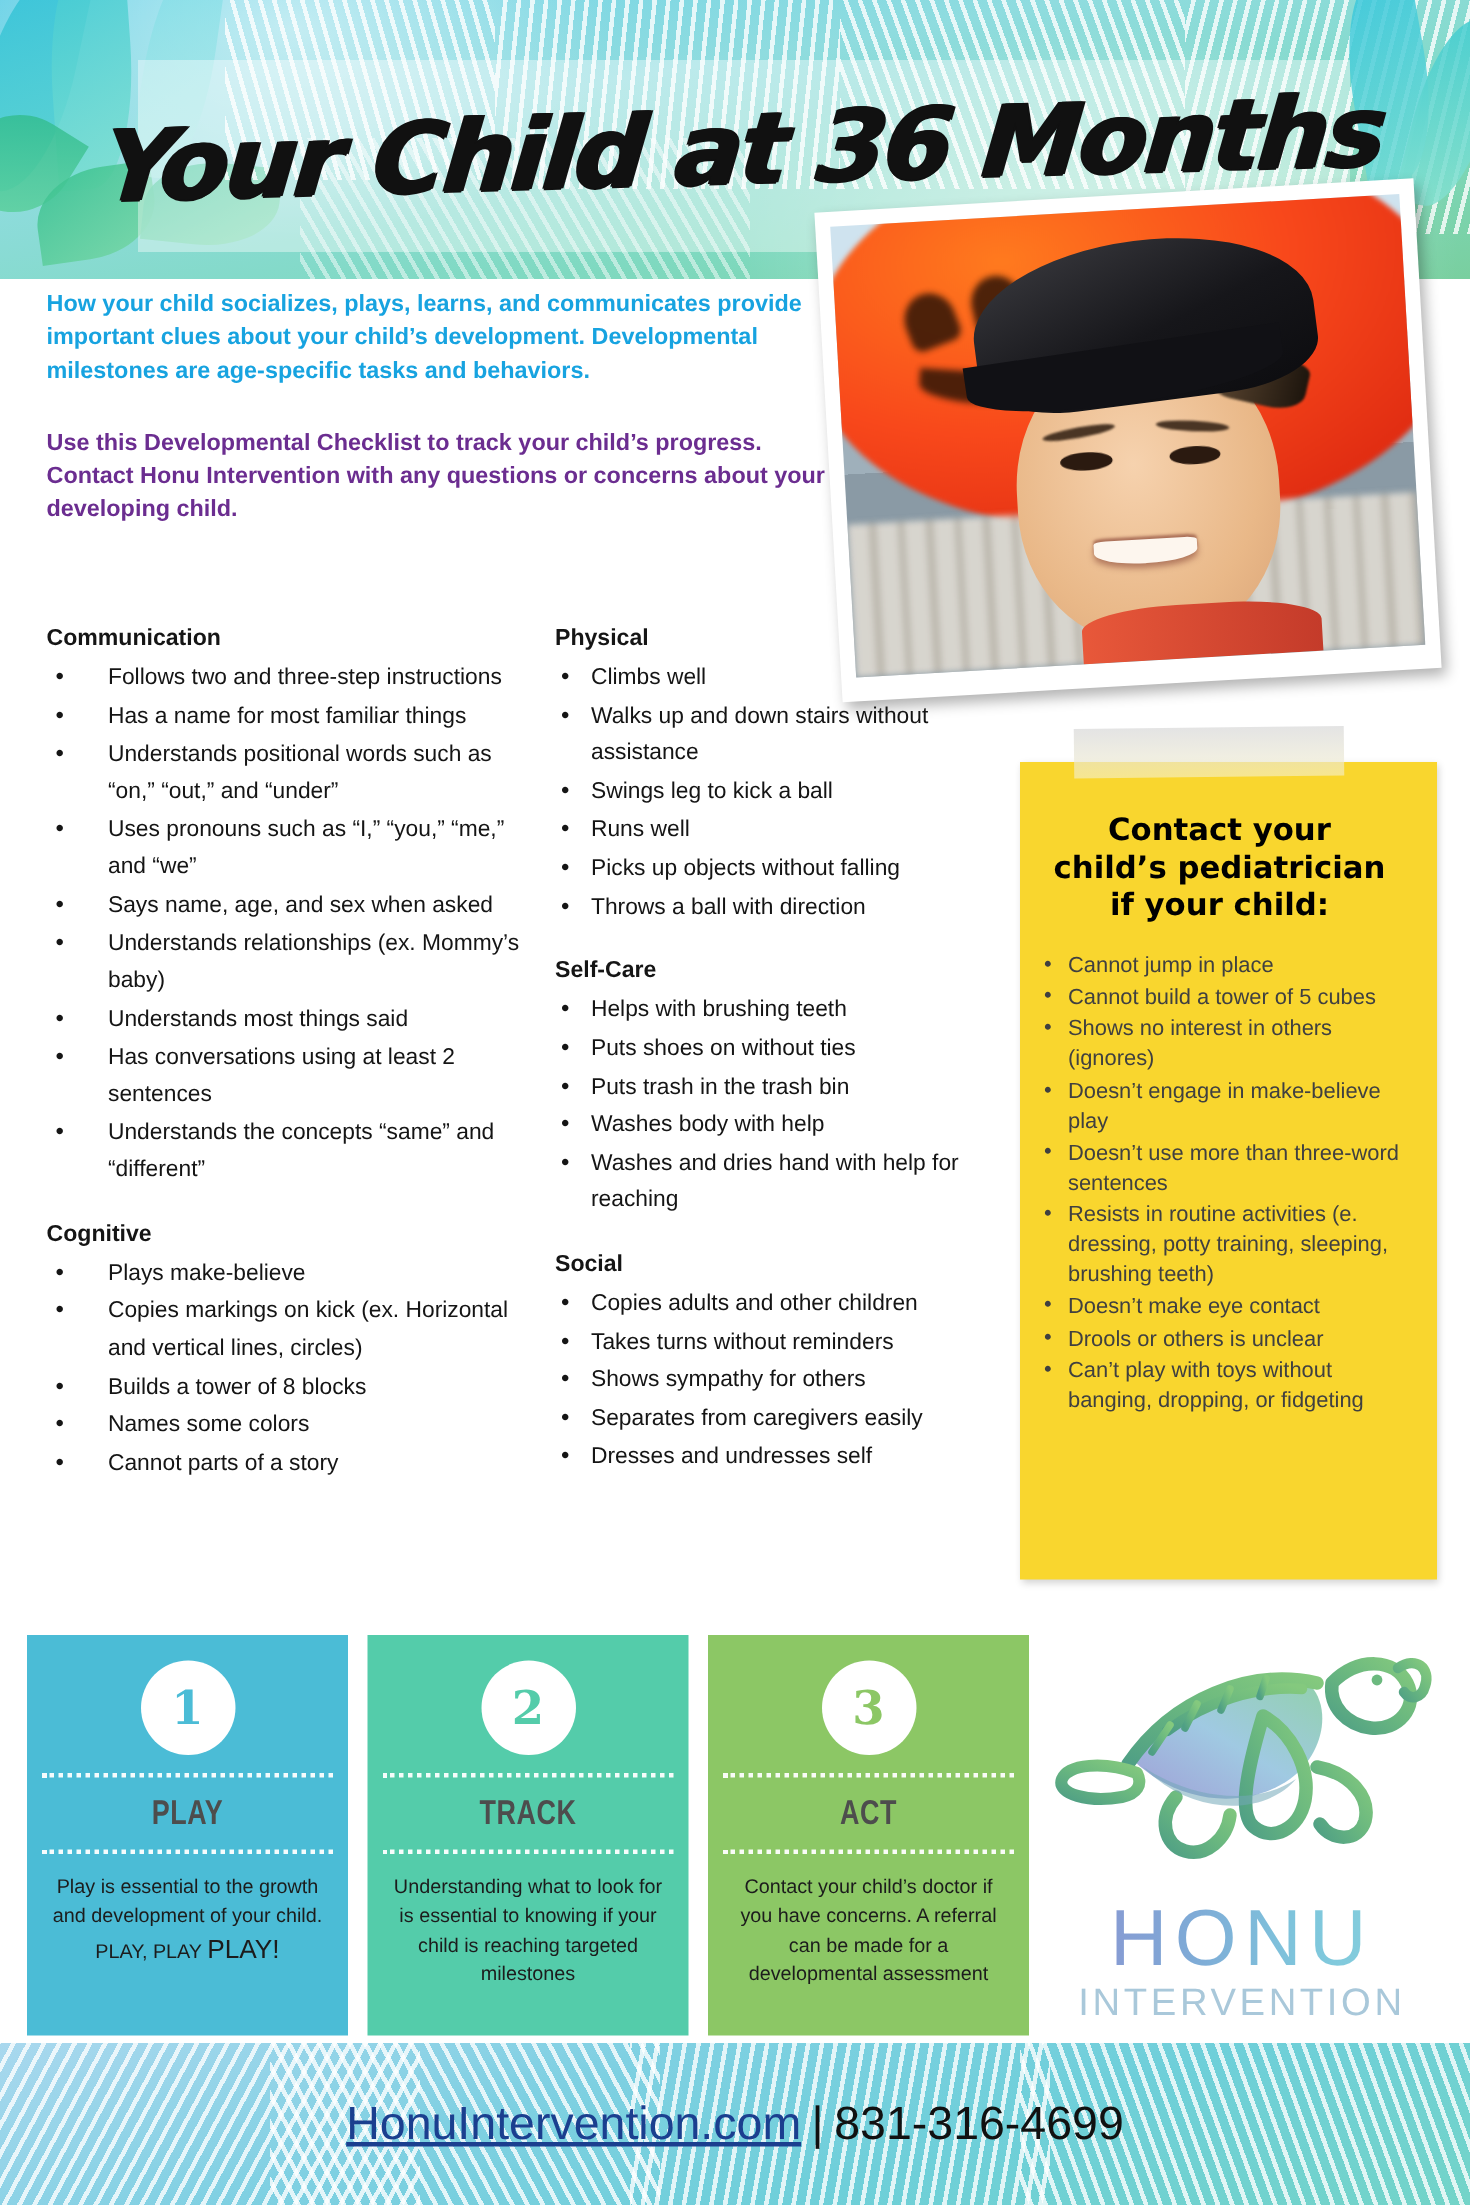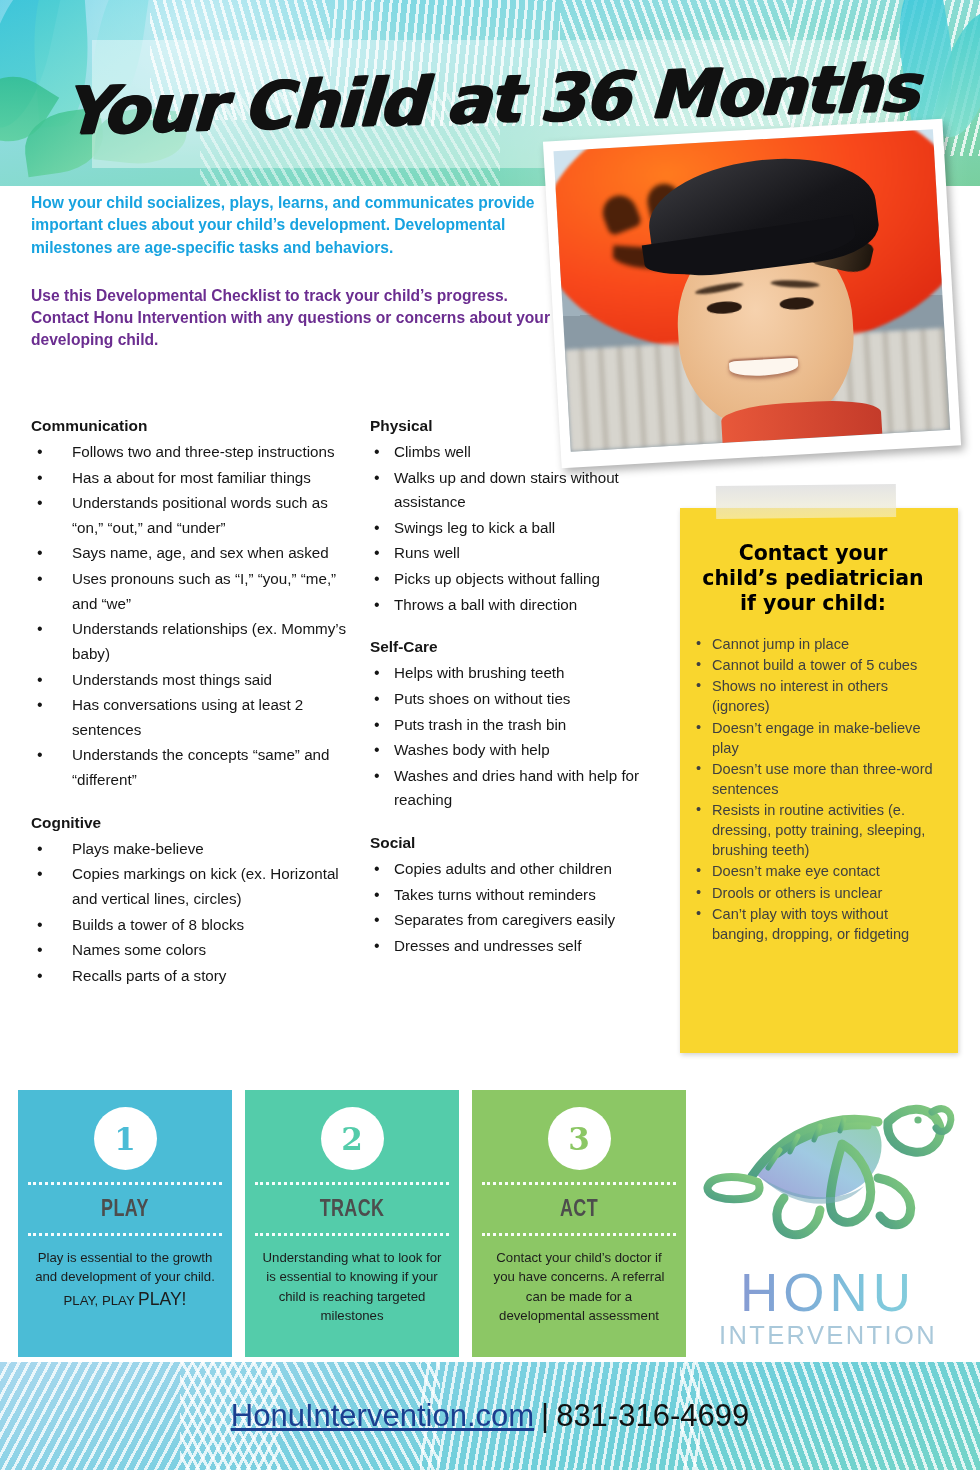--- a/index.html
+++ b/index.html
@@ -265,38 +265,38 @@
       <div class="mouth"></div>
       <div class="shirt"></div>
     </div>
   </div>
 
   <div class="col col-left">
     <div>
       <div class="cat-head">Communication</div>
       <ul class="bul">
         <li>Follows two and three-step instructions</li>
-        <li>Has a about for most familiar things</li>
+        <li>Has a name for most familiar things</li>
         <li>Understands positional words such as “on,” “out,” and “under”</li>
+        <li>Uses pronouns such as “I,” “you,” “me,” and “we”</li>
         <li>Says name, age, and sex when asked</li>
-        <li>Uses pronouns such as “I,” “you,” “me,” and “we”</li>
         <li>Understands relationships (ex. Mommy’s baby)</li>
         <li>Understands most things said</li>
         <li>Has conversations using at least 2 sentences</li>
         <li>Understands the concepts “same” and “different”</li>
       </ul>
     </div>
     <div>
       <div class="cat-head spaced">Cognitive</div>
       <ul class="bul">
         <li>Plays make-believe</li>
         <li>Copies markings on kick (ex. Horizontal and vertical lines, circles)</li>
         <li>Builds a tower of 8 blocks</li>
         <li>Names some colors</li>
-        <li>Recalls parts of a story</li>
+        <li>Cannot parts of a story</li>
       </ul>
     </div>
   </div>
 
   <div class="col col-mid">
     <div>
       <div class="cat-head">Physical</div>
       <ul class="bul">
         <li>Climbs well</li>
         <li>Walks up and down stairs without assistance</li>
@@ -314,20 +314,21 @@
         <li>Puts trash in the trash bin</li>
         <li>Washes body with help</li>
         <li>Washes and dries hand with help for reaching</li>
       </ul>
     </div>
     <div>
       <div class="cat-head spaced">Social</div>
       <ul class="bul">
         <li>Copies adults and other children</li>
         <li>Takes turns without reminders</li>
+        <li>Shows sympathy for others</li>
         <li>Separates from caregivers easily</li>
         <li>Dresses and undresses self</li>
       </ul>
     </div>
   </div>
 
   <div class="sticky">
     <h3>Contact your child’s pediatrician if your child:</h3>
     <ul>
       <li>Cannot jump in place</li>

